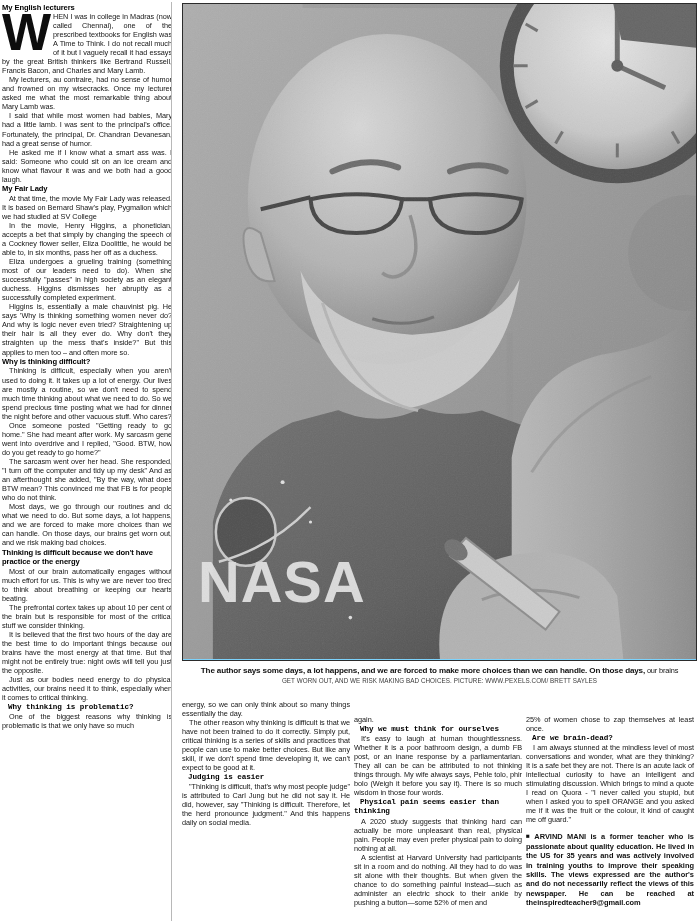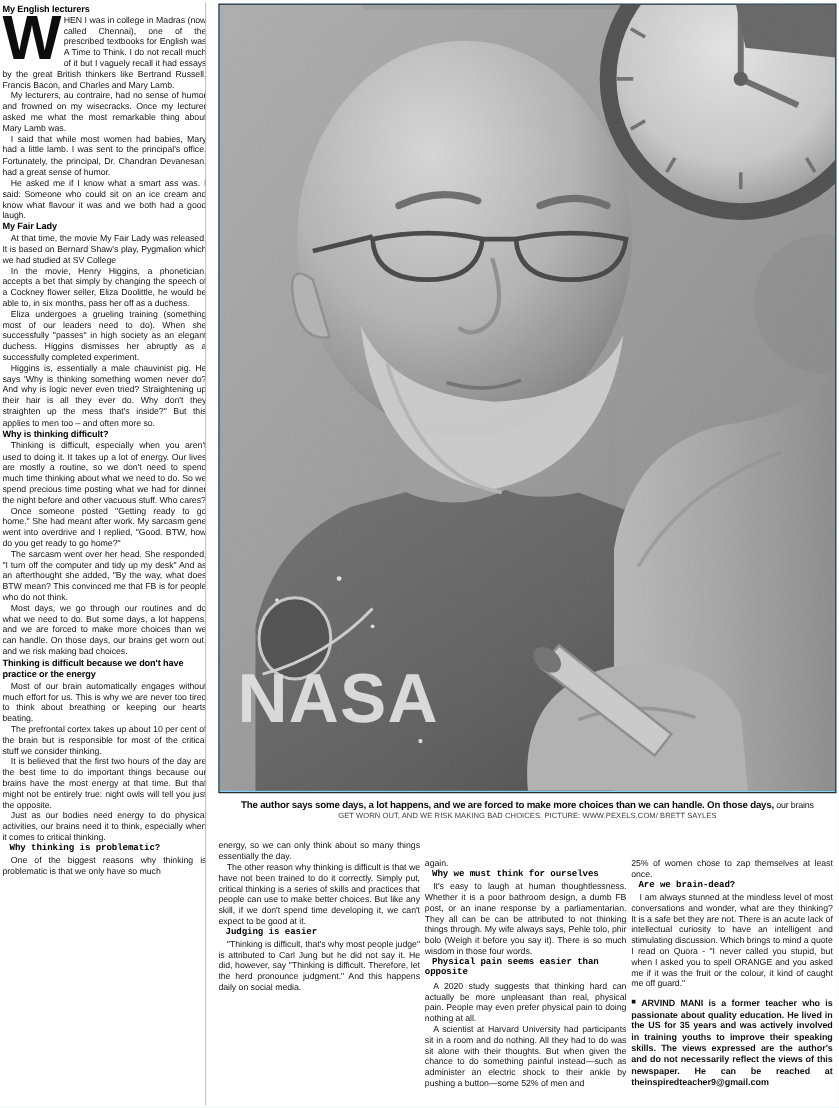--- a/index.html
+++ b/index.html
@@ -346,21 +346,21 @@
       <p class="body noindent">energy, so we can only think about so many things essentially the day.</p>
       <p class="body">The other reason why thinking is difficult is that we have not been trained to do it correctly. Simply put, critical thinking is a series of skills and practices that people can use to make better choices. But like any skill, if we don't spend time developing it, we can't expect to be good at it.</p>
       <h3 class="subhead left">Judging is easier</h3>
       <p class="body">"Thinking is difficult, that's why most people judge" is attributed to Carl Jung but he did not say it. He did, however, say "Thinking is difficult. Therefore, let the herd pronounce judgment." And this happens daily on social media.</p>
     </div>
 
     <div class="bcol">
       <p class="body noindent">again.</p>
       <h3 class="subhead left">Why we must think for ourselves</h3>
       <p class="body">It's easy to laugh at human thoughtlessness. Whether it is a poor bathroom design, a dumb FB post, or an inane response by a parliamentarian. They all can be can be attributed to not thinking things through. My wife always says, Pehle tolo, phir bolo (Weigh it before you say it). There is so much wisdom in those four words.</p>
-      <h3 class="subhead left">Physical pain seems easier than opposite</h3>
+      <h3 class="subhead left">Physical pain seems easier than thinking</h3>
       <p class="body">A 2020 study suggests that thinking hard can actually be more unpleasant than real, physical pain. People may even prefer physical pain to doing nothing at all.</p>
       <p class="body">A scientist at Harvard University had participants sit in a room and do nothing. All they had to do was sit alone with their thoughts. But when given the chance to do something painful instead—such as administer an electric shock to their ankle by pushing a button—some 52% of men and</p>
     </div>
 
     <div class="bcol">
       <p class="body noindent">25% of women chose to zap themselves at least once.</p>
       <h3 class="subhead left">Are we brain-dead?</h3>
       <p class="body">I am always stunned at the mindless level of most conversations and wonder, what are they thinking? It is a safe bet they are not. There is an acute lack of intellectual curiosity to have an intelligent and stimulating discussion. Which brings to mind a quote I read on Quora - "I never called you stupid, but when I asked you to spell ORANGE and you asked me if it was the fruit or the colour, it kind of caught me off guard."</p>
       <p class="bio"><span class="sq">■</span><span>ARVIND MANI is a former teacher who is passionate about quality education. He lived in the US for 35 years and was actively involved in training youths to improve their speaking skills. The views expressed are the author's and do not necessarily reflect the views of this newspaper. He can be reached at theinspiredteacher9@gmail.com</span></p>
     </div>

